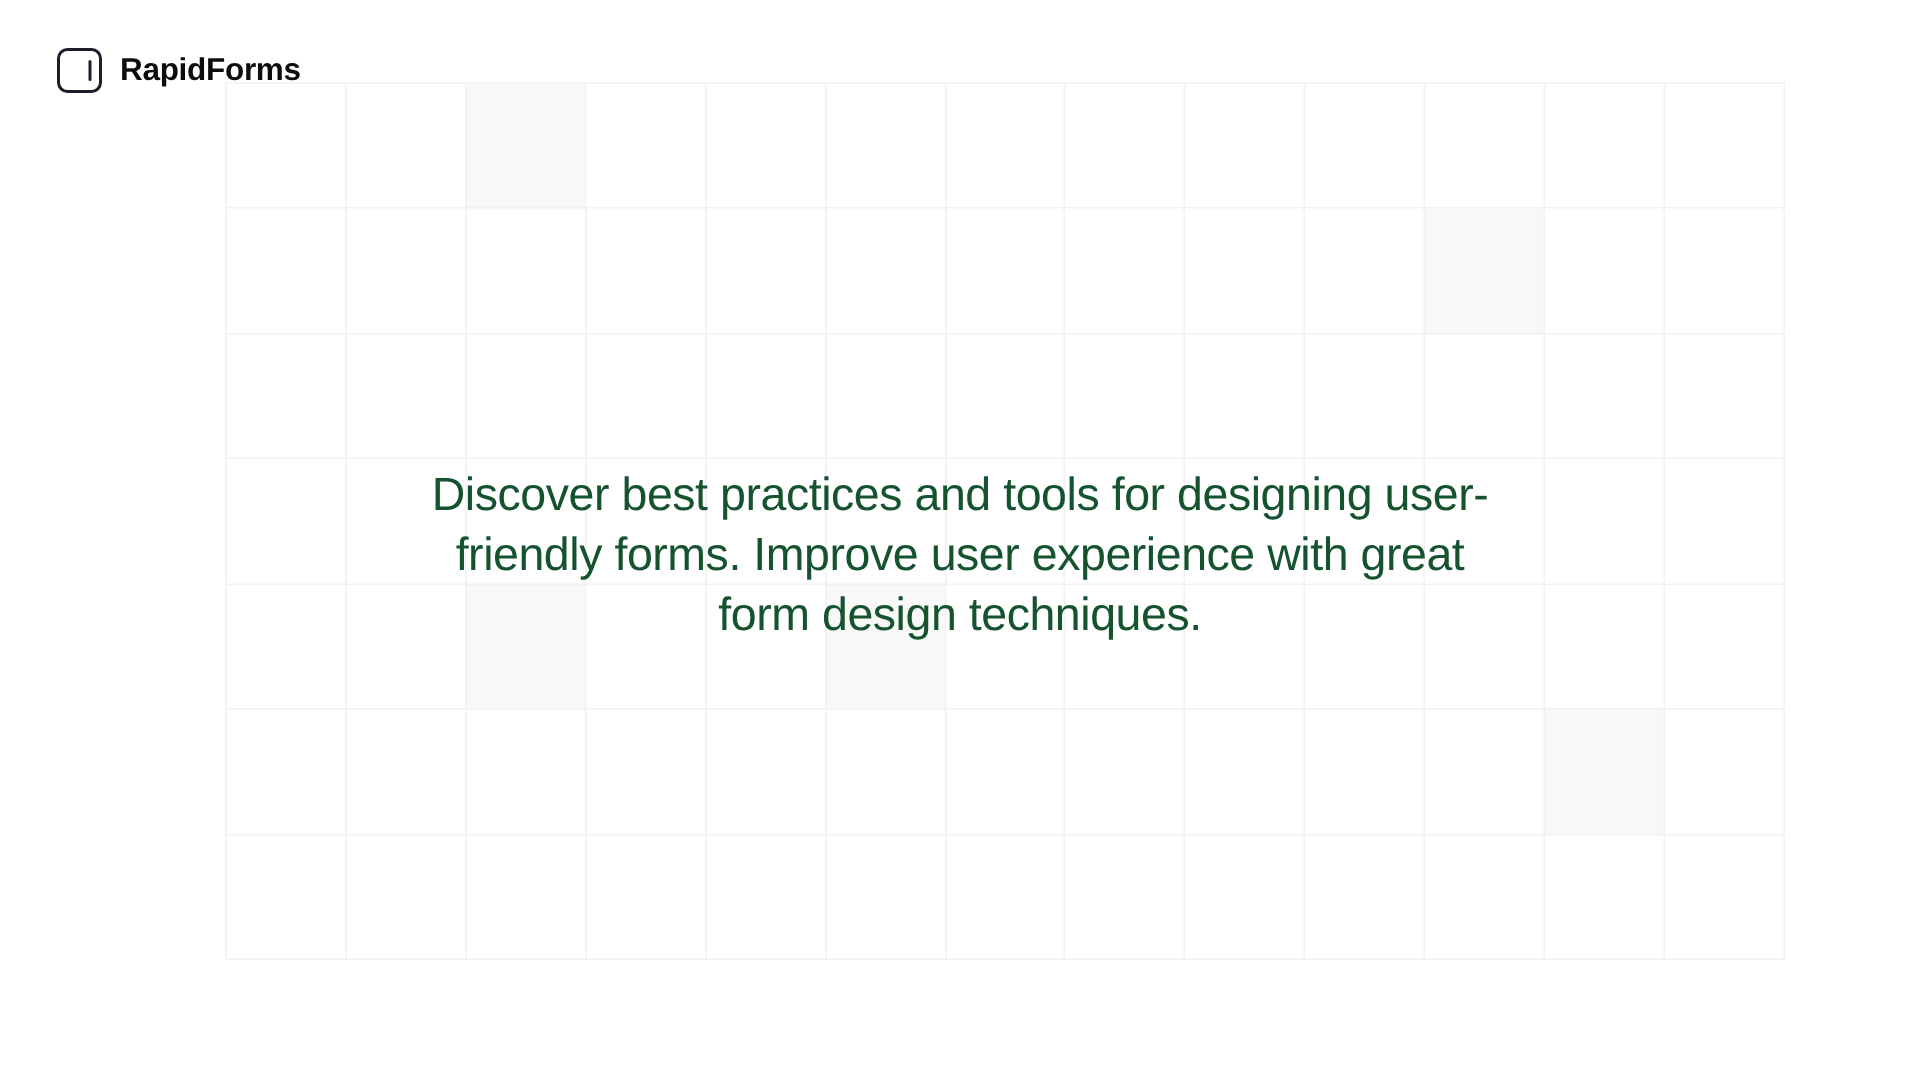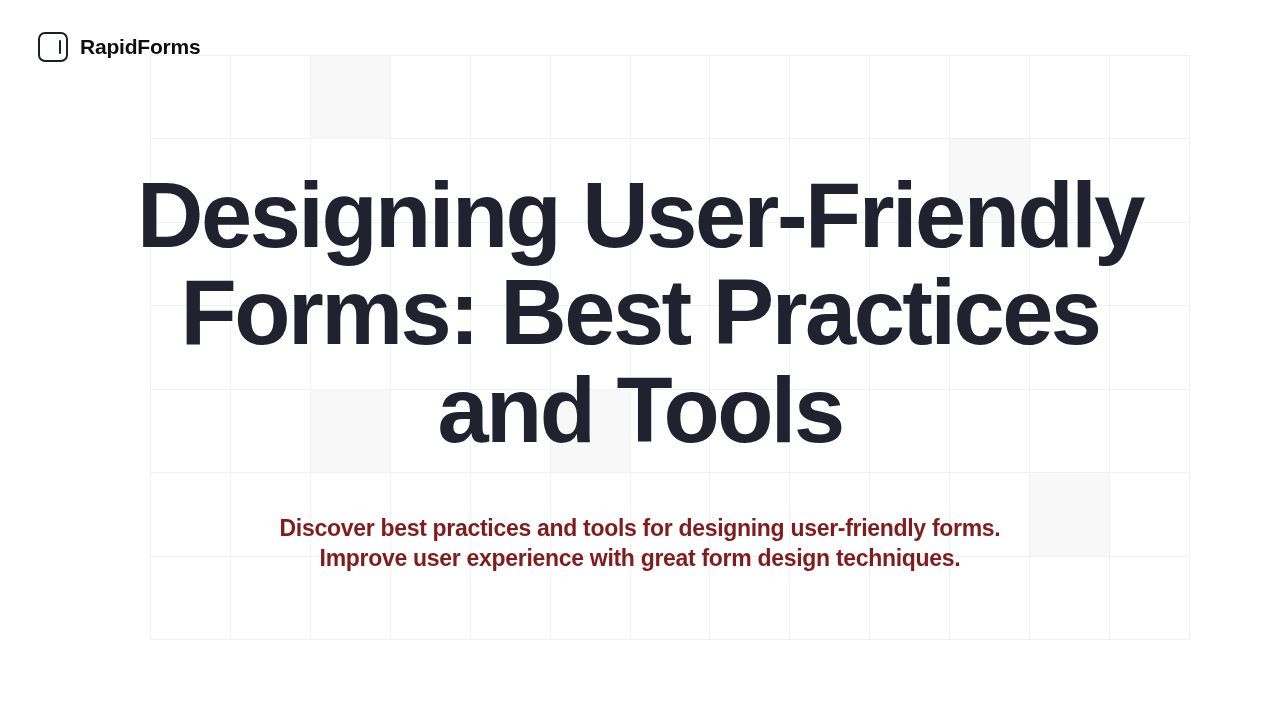--- a/index.html
+++ b/index.html
@@ -86,23 +86,23 @@
       font-size: 92px;
       font-weight: 800;
       color: #21222f;
       text-align: center;
       line-height: 1.06;
       letter-spacing: -2.5px;
       margin-bottom: 55px;
       max-width: 1020px;
     }
     .subtitle {
-      font-size: 23px;
-      font-weight: 700;
-      color: #7f1d1d;
+      font-size: 31px;
+      font-weight: 400;
+      color: #14532d;
       text-align: center;
       line-height: 1.28;
       max-width: 740px;
       letter-spacing: -0.3px;
     }
   </style>
 </head>
 <body>
 
 <div class="grid-bg">
@@ -216,15 +216,14 @@
   </tbody>
     </table>
 </div>
 
 <div class="header">
   <div class="logo-icon"></div>
   <div class="brand-name">RapidForms</div>
 </div>
 
 <div class="content">
-  <h1 class="title">Designing User-Friendly Forms: Best Practices and Tools</h1>
   <p class="subtitle">Discover best practices and tools for designing user-friendly forms. Improve user experience with great form design techniques.</p>
 </div>
 
 </body></html>

